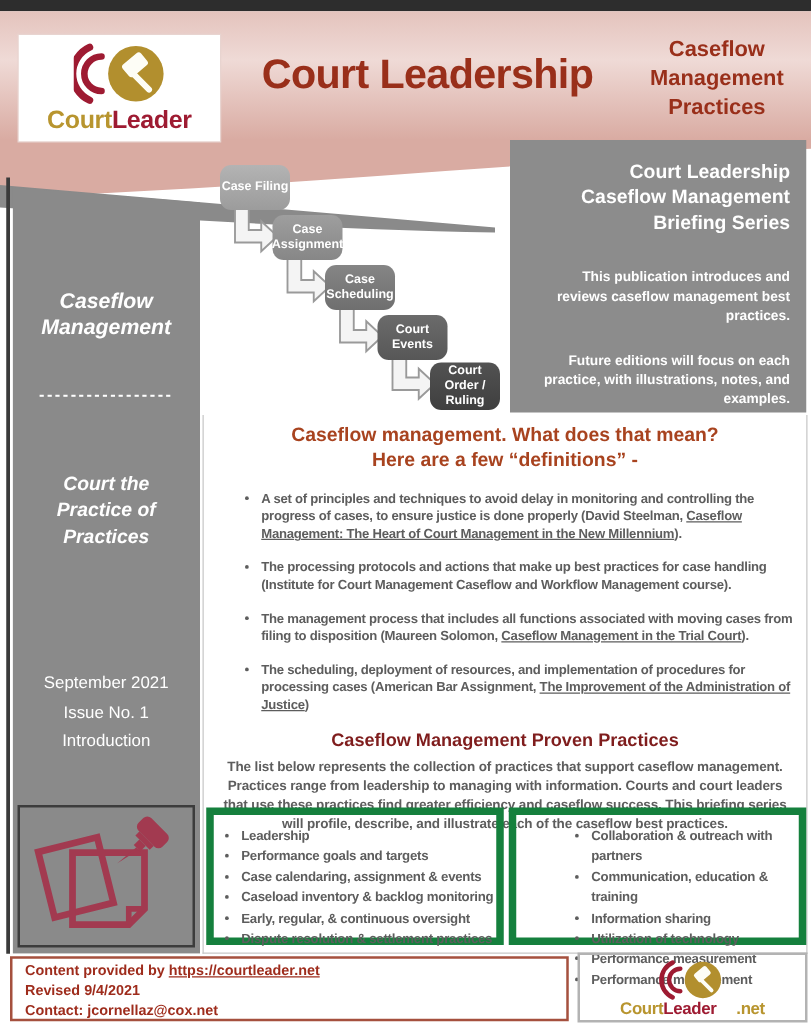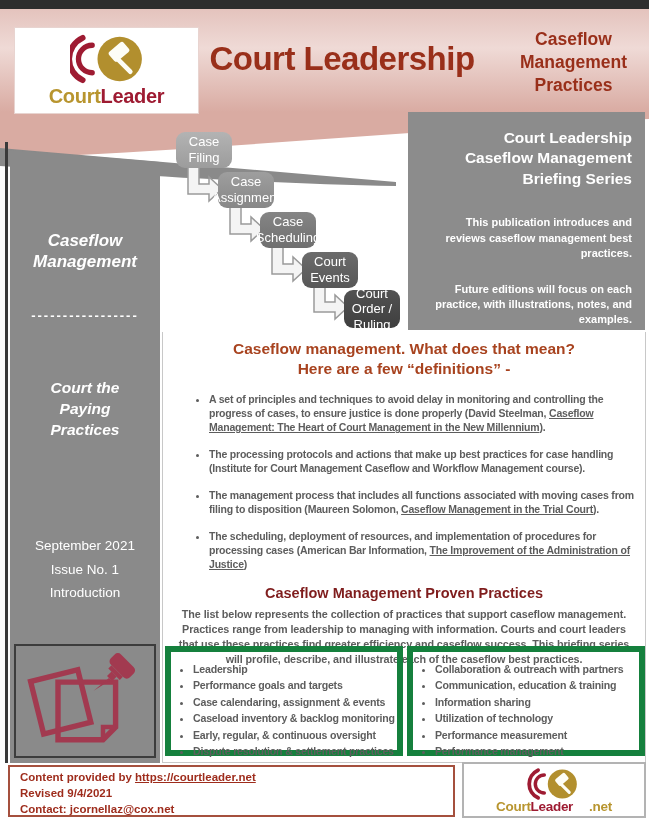--- a/index.html
+++ b/index.html
@@ -3,21 +3,21 @@
 <meta charset="utf-8">
 <style>
   html,body{margin:0;padding:0;background:#ffffff;}
   .page{position:relative;width:649px;height:821px;background:#fff;overflow:hidden;
         font-family:"Liberation Sans", sans-serif;}
   
   .top-strip{position:absolute;left:0;top:0;width:649px;height:9px;background:#2d2d2d;}
   .header-bg{position:absolute;left:0;top:9px;width:649px;height:103px;
              background:linear-gradient(180deg,#e4c3bd 0%,#efdad6 38%,#d9aba2 100%);}
   .header-curve{position:absolute;left:0;top:112px;width:649px;height:46px;}
-  .logo-box{position:absolute;left:15px;top:28px;width:183px;height:85px;background:#fff;
+  .logo-box{position:absolute;left:15px;top:28px;width:161px;height:85px;background:#fff;
             display:flex;flex-direction:column;align-items:center;box-shadow:0 0 0 1px #e8d4d0;}
   .logo-art{margin-top:3px;}
   .logo-text{font-size:20px;font-weight:bold;letter-spacing:-0.3px;margin-top:-2px;}
   .logo-court{color:#b8952f;} .logo-leader{color:#9e1b32;} .logo-net{color:#b8952f;margin-left:16px;}
   .main-title{position:absolute;left:192px;top:40px;width:300px;text-align:center;
               font-size:33px;font-weight:bold;color:#992f1a;letter-spacing:-0.5px;}
   .header-topic{position:absolute;left:502px;top:28px;width:143px;text-align:center;
                 font-size:17.5px;font-weight:bold;color:#992f1a;line-height:1.3;}
   
   .left-swoosh{position:absolute;left:0;top:140px;width:400px;height:50px;}
@@ -33,42 +33,42 @@
   
   .right-panel{position:absolute;left:408px;top:112px;width:237px;height:218px;background:#8c8c8c;
                color:#fff;text-align:right;box-sizing:border-box;padding:16px 13px 0 20px;}
   .rp-title{font-size:15.5px;font-weight:bold;line-height:1.32;}
   .rp-p1{margin-top:26px;font-size:11px;font-weight:bold;line-height:1.38;}
   .rp-p2{margin-top:21px;font-size:11px;font-weight:bold;line-height:1.38;}
   
   .diagram{position:absolute;left:162px;top:112px;width:246px;height:220px;}
   .flow-step{position:absolute;width:56px;height:36px;border-radius:9px;z-index:2;
              display:flex;align-items:center;justify-content:center;text-align:center;
-             color:#fff;font-size:13px;font-weight:normal;line-height:1.2;padding:1px;box-sizing:border-box;}
+             color:#fff;font-size:10px;font-weight:bold;line-height:1.2;padding:1px;box-sizing:border-box;}
   .step-0{left:14px;top:20px;background:linear-gradient(180deg,#b3b3b3,#9c9c9c);}
   .step-1{left:56px;top:60px;background:linear-gradient(180deg,#9e9e9e,#878787);}
   .step-2{left:98px;top:100px;background:linear-gradient(180deg,#858585,#6f6f6f);}
   .step-3{left:140px;top:140px;background:linear-gradient(180deg,#6b6b6b,#575757);}
   .step-4{left:182px;top:178px;background:linear-gradient(180deg,#525252,#3f3f3f);height:38px;}
   .flow-conn{position:absolute;width:40px;height:42px;z-index:1;}
   .conn-0{left:20px;top:52px;} .conn-1{left:62px;top:92px;} .conn-2{left:104px;top:132px;} .conn-3{left:146px;top:170px;}
   
   .content{position:absolute;left:162px;top:332px;width:484px;height:431px;background:#fff;
            border-left:1px solid #c8c8c8;border-right:1px solid #c8c8c8;border-bottom:1px solid #c8c8c8;
            box-sizing:border-box;}
   .def-heading{margin-top:7px;text-align:center;font-size:15.5px;font-weight:bold;color:#a8431f;line-height:1.3;}
   .def-list{margin:14px 10px 0 32px;padding:0 0 0 14px;}
   .def-list li{margin-bottom:13px;font-size:10.5px;font-weight:bold;color:#5d5d5d;line-height:1.33;
                letter-spacing:-0.2px;}
   .link-u{text-decoration:underline;cursor:pointer;}
   .practices-heading{text-align:center;font-size:14.5px;font-weight:bold;color:#7f1d1d;margin-top:12px;}
   .practices-intro{margin:6px auto 0 auto;width:452px;text-align:center;font-size:10.8px;font-weight:bold;
                    color:#5d5d5d;line-height:1.4;letter-spacing:-0.1px;}
   .pr-box{position:absolute;top:314px;height:110px;border:6px solid #15803d;box-sizing:border-box;}
-  .pr-box-left{left:2px;width:238px;} .pr-box-right{left:244px;width:238px;}
+  .pr-box-left{left:2px;width:238px;} .pr-box-right{left:244px;width:238px;padding-left:38px;}
   .pr-box ul{margin:9px 2px 0 8px;padding-left:14px;}
   .pr-box li{font-size:10.6px;font-weight:bold;color:#5d5d5d;line-height:1.55;letter-spacing:-0.2px;}
   
   .footer-left{position:absolute;left:8px;top:765px;width:447px;height:52px;border:2px solid #a5503e;
                box-sizing:border-box;padding:3px 10px;font-size:11.5px;font-weight:bold;color:#9e2c1c;line-height:1.38;}
   .footer-right{position:absolute;left:462px;top:762px;width:184px;height:56px;border:2px solid #b3b3b3;
                 box-sizing:border-box;display:flex;flex-direction:column;align-items:center;justify-content:center;}
   .footer-right .logo-text{font-size:13.5px;margin-top:-3px;}
 </style>
 </head>
@@ -109,21 +109,21 @@
   </div>
 
   <div class="sidebar">
     <div class="sb-label">
       <div>Caseflow</div>
       <div>Management</div>
     </div>
     <div class="sb-divider">-----------------</div>
     <div class="sb-tagline">
       <div>Court the</div>
-      <div>Paying</div>
+      <div>Practice of</div>
       <div>Practices</div>
     </div>
     <div class="sb-issue">
       <div>September 2021</div>
       <div>Issue No. 1</div>
       <div>Introduction</div>
     </div>
     <div class="sb-graphic">
       <svg width="126" height="100" viewBox="0 0 140 110">
         <rect x="16" y="26" width="54" height="60" fill="none" stroke="#a23a50" stroke-width="6" transform="rotate(-14 43 56)"></rect>
@@ -171,21 +171,21 @@
 
   <div class="content">
     <div class="def-heading">
       <div>Caseflow management.  What does that mean?</div>
       <div>Here are a few “definitions” -</div>
     </div>
     <ul class="def-list">
       <li><span>A set of principles and techniques to avoid delay in monitoring and controlling the progress of cases, to ensure justice is done properly (David Steelman, </span><span class="link-u">Caseflow Management: The Heart of Court Management in the New Millennium</span><span>).</span></li>
       <li><span>The processing protocols and actions that make up best practices for case handling (Institute for Court Management Caseflow and Workflow Management course).</span><span class="link-u"></span><span></span></li>
       <li><span>The management process that includes all functions associated with moving cases from filing to disposition (Maureen Solomon, </span><span class="link-u">Caseflow Management in the Trial Court</span><span>).</span></li>
-      <li><span>The scheduling, deployment of resources, and implementation of procedures for processing cases (American Bar Information, </span><span class="link-u">The Improvement of the Administration of Justice</span><span>)</span></li>
+      <li><span>The scheduling, deployment of resources, and implementation of procedures for processing cases (American Bar Assignment, </span><span class="link-u">The Improvement of the Administration of Justice</span><span>)</span></li>
     </ul>
     <div class="practices-heading">Caseflow Management Proven Practices</div>
     <div class="practices-intro">The list below represents the collection of practices that support caseflow management. Practices range from leadership to managing with information. Courts and court leaders that use these practices find greater efficiency and caseflow success. This briefing series will profile, describe, and illustrate each of the caseflow best practices.</div>
     <div class="pr-box pr-box-left">
       <ul>
         <li>Leadership</li>
         <li>Performance goals and targets</li>
         <li>Case calendaring, assignment &amp; events</li>
         <li>Caseload inventory &amp; backlog monitoring</li>
         <li>Early, regular, &amp; continuous oversight</li>

